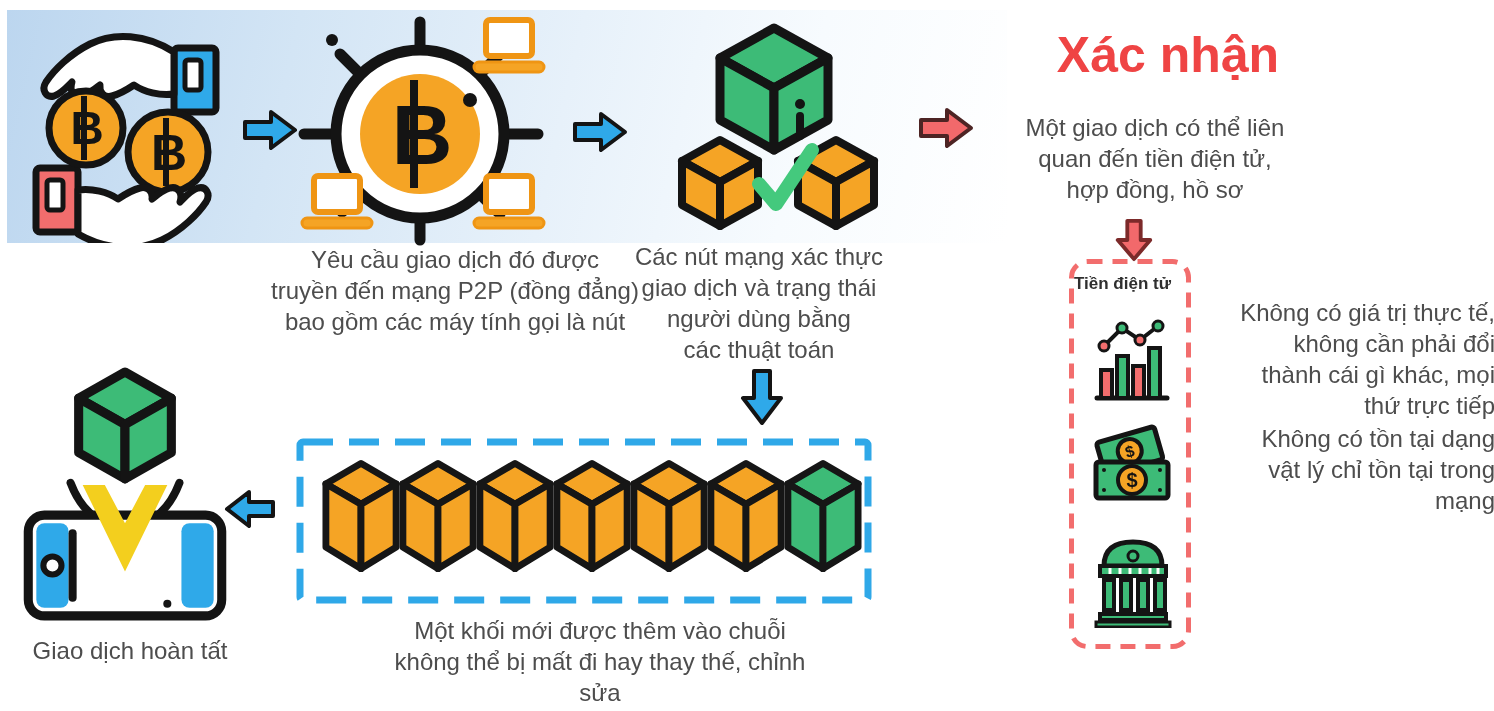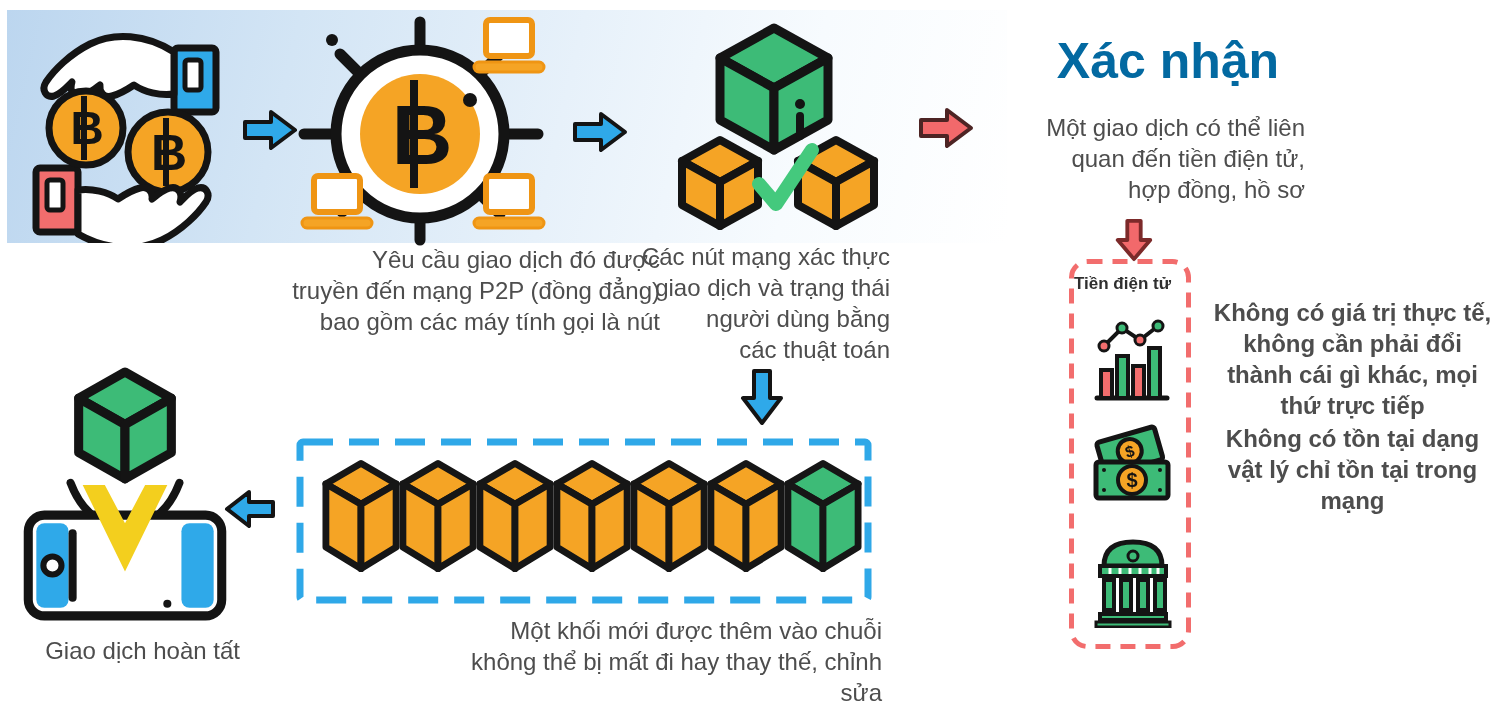--- a/index.html
+++ b/index.html
@@ -4,43 +4,43 @@
 <style>
   html,body{margin:0;padding:0;background:#fff;}
   #canvas{
     position:relative;width:1494px;height:711px;background:#ffffff;overflow:hidden;
     font-family:"Liberation Sans","DejaVu Sans",sans-serif;color:#4d4d4d;
   }
   .abs{position:absolute;}
   #bg{left:7px;top:10px;width:1000px;height:233px;
       background:linear-gradient(103deg,#bcd6ef 0%,#d3e5f5 28%,#e7f1fa 55%,#f7fbfe 78%,#ffffff 100%);}
   .caption{position:absolute;font-size:24px;line-height:31px;color:#4d4d4d;
-           text-align:right;white-space:pre-line;}
+           text-align:center;white-space:pre-line;}
   
   #step1-icon{left:22px;top:18px;width:210px;height:225px;}
   #step1-caption{left:15px;top:243px;width:200px;}
   #arrow1{left:242px;top:108px;width:56px;height:44px;}
   #step2-icon{left:298px;top:14px;width:252px;height:232px;}
   #step2-caption{left:250px;top:244px;width:410px;}
   #arrow2{left:572px;top:110px;width:56px;height:44px;}
   #step3-icon{left:662px;top:22px;width:232px;height:218px;}
   #step3-caption{left:628px;top:241px;width:262px;}
   #arrow3{left:918px;top:106px;width:56px;height:44px;}
   
   #confirm-title{position:absolute;left:1018px;top:24px;width:300px;font-size:50px;line-height:62px;
-                 font-weight:bold;color:#0369a1;text-align:center;white-space:pre-line;margin-top:6px;}
+                 font-weight:bold;color:#ef4444;text-align:center;white-space:pre-line;}
   #confirm-subtitle{left:1005px;top:112px;width:300px;}
   #red-down-arrow{left:1114px;top:218px;width:40px;height:44px;}
   #red-box{left:1068px;top:258px;width:124px;height:392px;}
   #box-label{position:absolute;left:1074px;top:274px;width:112px;font-size:17px;font-weight:600;
              color:#2f2f2f;text-align:left;white-space:pre-line;}
   #chart-icon{left:1094px;top:316px;width:76px;height:86px;}
   #money-icon{left:1090px;top:424px;width:84px;height:78px;}
   #bank-icon{left:1094px;top:534px;width:78px;height:94px;}
-  .item-text{left:1210px;width:285px;text-align:center;font-weight:bold;}
+  .item-text{left:1210px;width:285px;text-align:right;}
   #item-1{top:297px;} #item-2{top:423px;} #item-3{top:529px;}
   
   #merge-note{left:882px;top:315px;width:138px;}
   
   #blue-down-arrow{left:740px;top:368px;width:44px;height:58px;}
   #blue-box{left:296px;top:438px;width:576px;height:166px;}
   #chain-blocks{left:322px;top:459px;display:flex;height:118px;}
   .chain-cube{width:78px;height:114px;flex:none;margin-right:-1px;}
   #chain-caption{left:318px;top:615px;width:564px;}
   #blue-left-arrow{left:224px;top:488px;width:52px;height:42px;}

